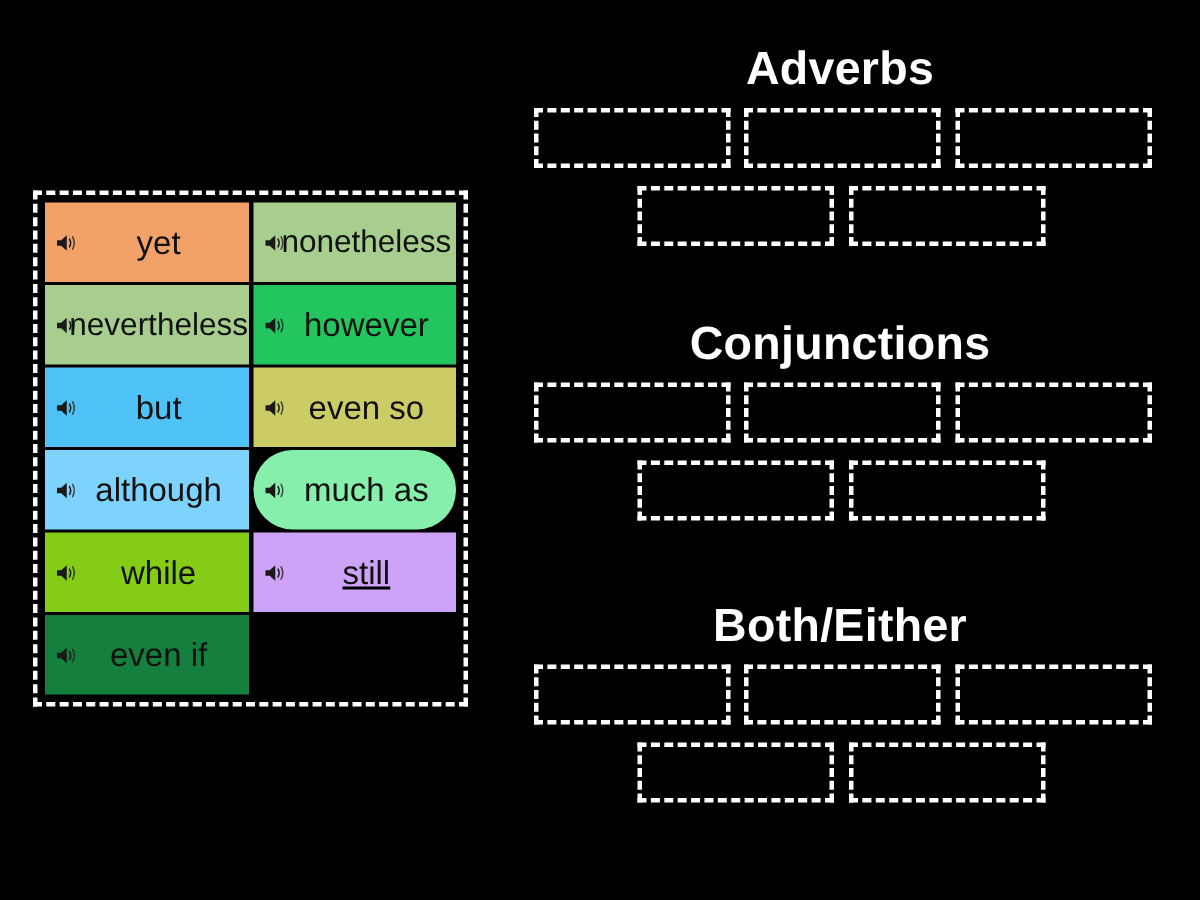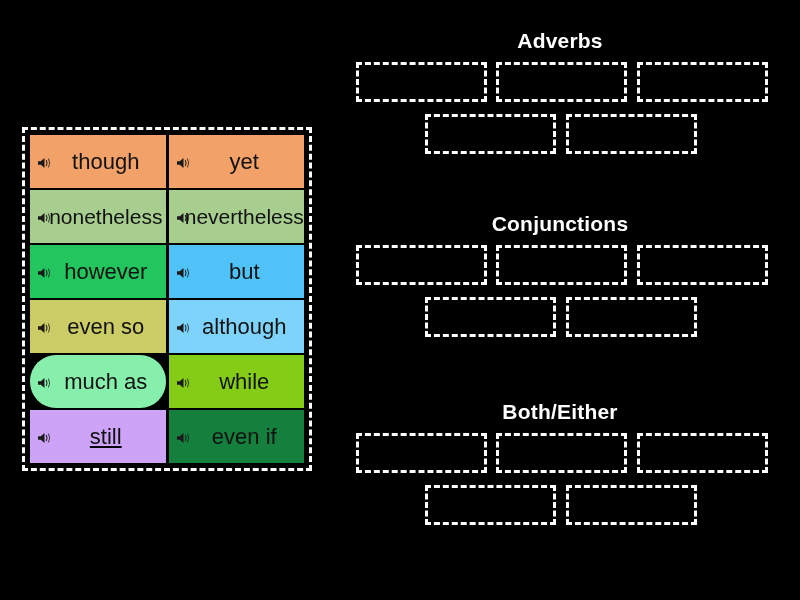--- a/index.html
+++ b/index.html
@@ -76,21 +76,21 @@
     height: 600px;
   }
   .category-section {
     position: absolute;
     left: 0;
     width: 440px;
   }
   .category-title {
     text-align: center;
     color: #ffffff;
-    font-size: 21px;
+    font-size: 31px;
     font-weight: bold;
     line-height: 1;
     width: 440px;
     margin: 0;
     letter-spacing: 0.2px;
   }
   .drop-rows {
     position: relative;
     width: 440px;
     height: 93px;
@@ -114,28 +114,20 @@
 <body>
 
 <div id="tile-tray">
   <div id="tile-grid">
       <div class="word-tile" style="background: rgb(242, 162, 105);">
         <span class="speaker-icon"><svg viewBox="0 0 16 14" width="15" height="13" aria-hidden="true">
             <path d="M1 5 H4 L8 1.5 V12.5 L4 9 H1 Z" fill="#1a1a1a"></path>
             <path d="M10 4.2 Q11.6 7 10 9.8" stroke="#1a1a1a" stroke-width="1.1" fill="none" stroke-linecap="round"></path>
             <path d="M12.2 2.6 Q14.6 7 12.2 11.4" stroke="#1a1a1a" stroke-width="1.1" fill="none" stroke-linecap="round" opacity="0.75"></path>
           </svg></span>
-        <span class="tile-label">though</span>
-      </div>
-      <div class="word-tile" style="background: rgb(242, 162, 105);">
-        <span class="speaker-icon"><svg viewBox="0 0 16 14" width="15" height="13" aria-hidden="true">
-            <path d="M1 5 H4 L8 1.5 V12.5 L4 9 H1 Z" fill="#1a1a1a"></path>
-            <path d="M10 4.2 Q11.6 7 10 9.8" stroke="#1a1a1a" stroke-width="1.1" fill="none" stroke-linecap="round"></path>
-            <path d="M12.2 2.6 Q14.6 7 12.2 11.4" stroke="#1a1a1a" stroke-width="1.1" fill="none" stroke-linecap="round" opacity="0.75"></path>
-          </svg></span>
         <span class="tile-label">yet</span>
       </div>
       <div class="word-tile small" style="background: rgb(167, 206, 142);">
         <span class="speaker-icon"><svg viewBox="0 0 16 14" width="15" height="13" aria-hidden="true">
             <path d="M1 5 H4 L8 1.5 V12.5 L4 9 H1 Z" fill="#1a1a1a"></path>
             <path d="M10 4.2 Q11.6 7 10 9.8" stroke="#1a1a1a" stroke-width="1.1" fill="none" stroke-linecap="round"></path>
             <path d="M12.2 2.6 Q14.6 7 12.2 11.4" stroke="#1a1a1a" stroke-width="1.1" fill="none" stroke-linecap="round" opacity="0.75"></path>
           </svg></span>
         <span class="tile-label">nonetheless</span>
       </div>

